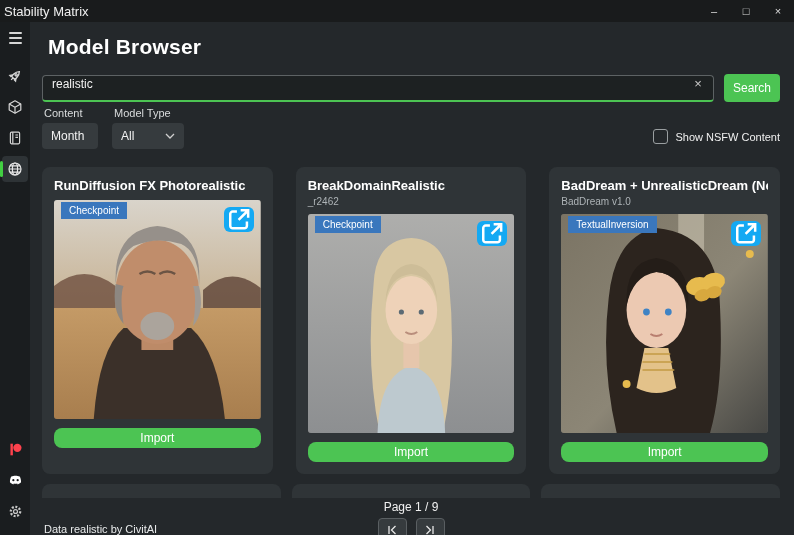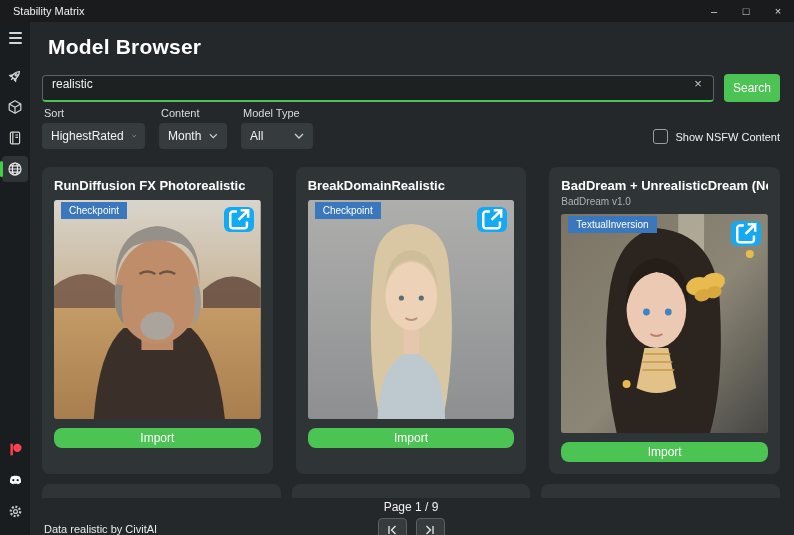--- a/index.html
+++ b/index.html
@@ -5,21 +5,21 @@
   :root{
     --accent:#4cc453; --badge:#3a77bd; --open-button:#14a9f3;
     --patreon:#ff424d; --selected-indicator:#42cf42;
   }
   *{box-sizing:border-box;margin:0;padding:0;font-family:"Liberation Sans","DejaVu Sans",sans-serif;}
   html,body{width:794px;height:535px;overflow:hidden;background:#24282b;}
   .app{width:794px;height:535px;display:flex;flex-direction:column;background:#24282b;}
 
   
   .titlebar{height:22px;background:#191b1c;display:flex;align-items:center;flex:0 0 22px;}
-  .app-title{color:#f0f0f0;font-size:11px;margin-left:13px;}
+  .app-title{color:#f0f0f0;font-size:13px;margin-left:4px;}
   .win-controls{margin-left:auto;display:flex;height:100%;}
   .win-btn{width:32px;height:100%;display:flex;align-items:center;justify-content:center;color:#dcdcdc;font-size:11px;cursor:default;}
 
   
   .app-body{flex:1;display:flex;min-height:0;}
   .sidebar{width:30px;background:#1a1d1f;display:flex;flex-direction:column;align-items:center;padding:5px 0 6px 0;flex:0 0 30px;}
   .hamburger{width:22px;height:22px;display:flex;flex-direction:column;justify-content:center;gap:3px;align-items:center;margin-bottom:14px;}
   .hamburger .bar{width:13px;height:1.7px;background:#d6d6d6;border-radius:1px;}
   .nav-item{width:26px;height:26px;margin-bottom:5px;display:flex;align-items:center;justify-content:center;border-radius:4px;position:relative;}
   .nav-item.selected{background:#2e3336;}
@@ -34,21 +34,21 @@
   .search-row{display:flex;gap:10px;margin-top:15px;align-items:center;}
   .search-box{flex:1;height:27px;background:#1d2122;border:1px solid #5d6264;border-bottom:2px solid var(--accent);border-radius:4px;display:flex;align-items:center;padding:0 6px 8px 9px;}
   .search-input{flex:1;background:transparent;border:none;outline:none;color:#f2f2f2;font-size:12px;}
   .clear-btn{color:#c9c9c9;font-size:13px;width:18px;height:18px;display:flex;align-items:center;justify-content:center;border-radius:3px;}
   .search-btn{width:56px;height:28px;background:var(--accent);border:none;border-radius:4px;color:#fff;font-size:12px;display:flex;align-items:center;justify-content:center;}
 
   .filter-row{display:flex;align-items:flex-end;margin-top:5px;}
   .filter-group{margin-right:14px;}
   .filter-label{color:#d9dcdd;font-size:11px;margin:0 0 4px 2px;}
   .dropdown{height:26px;background:#363b3e;border-radius:4px;display:flex;align-items:center;justify-content:space-between;padding:0 9px;color:#f2f2f2;font-size:12px;gap:8px;}
-  .dd-sort{width:103px;} .dd-period{width:68px;} .dd-type{width:72px;}
+  .dd-sort{width:103px;} .dd-period{width:56px;} .dd-type{width:72px;}
   .nsfw{margin-left:auto;display:flex;align-items:center;gap:7px;margin-bottom:5px;}
   .checkbox{width:15px;height:15px;border:1px solid #9a9fa1;border-radius:3px;background:transparent;}
   .nsfw-label{color:#f0f0f0;font-size:11px;}
 
   
   .cards{display:grid;grid-template-columns:repeat(3,1fr);gap:23px;margin-top:18px;}
   .card{background:#2f3437;border-radius:8px;padding:11px 12px 12px 12px;min-width:0;}
   .card-title{color:#fff;font-size:13px;font-weight:600;white-space:nowrap;overflow:hidden;}
   .card-version{color:#aeb4b7;font-size:10px;margin-top:3px;}
   .card-image{position:relative;height:219px;margin-top:7px;border-radius:3px;overflow:hidden;background:#555;}
@@ -158,29 +158,20 @@
 
       <div class="search-row">
         <div class="search-box">
           <input class="search-input" type="text" value="realistic" style="">
           <div class="clear-btn">×</div>
         </div>
         <button class="search-btn">Search</button>
       </div>
 
       <div class="filter-row">
-        <div class="filter-group">
-          <div class="filter-label">Sort</div>
-          <div class="dropdown dd-sort">
-            <span>HighestRated</span>
-            <svg width="10" height="6" viewBox="0 0 10 6">
-                <path d="M1 1l4 4 4-4" fill="none" stroke="#cfcfcf" stroke-width="1.3"></path>
-              </svg>
-          </div>
-        </div>
         <div class="filter-group">
           <div class="filter-label">Content</div>
           <div class="dropdown dd-period">
             <span>Month</span>
             <svg width="10" height="6" viewBox="0 0 10 6">
                 <path d="M1 1l4 4 4-4" fill="none" stroke="#cfcfcf" stroke-width="1.3"></path>
               </svg>
           </div>
         </div>
         <div class="filter-group">
@@ -233,20 +224,21 @@
                 <path d="M5 2.2H3A1.2 1.2 0 0 0 1.8 3.4V9A1.2 1.2 0 0 0 3 10.2h5.6A1.2 1.2 0 0 0 9.8 9V7" fill="none" stroke="#fff" stroke-width="1.2"></path>
                 <path d="M6.8 1.6h3.6v3.6M10.2 1.8 5.8 6.2" fill="none" stroke="#fff" stroke-width="1.2"></path>
               </svg>
             </button>
           </div>
           <button class="import-btn">Import</button>
         </div>
 
         <div class="card">
           <div class="card-title">BreakDomainRealistic</div>
+          <div class="card-version">_r2462</div>
           <div class="card-image">
             <svg viewBox="0 0 208 219" preserveAspectRatio="none">
               <defs>
                 <linearGradient id="bg2" x1="0" y1="0" x2="0" y2="1">
                   <stop offset="0" stop-color="#aeaeac"></stop>
                     <stop offset="1" stop-color="#8d8f91"></stop>
                 </linearGradient>
               </defs>
               <rect width="208" height="219" fill="url(#bg2)"></rect>
               <path d="M104 24 Q140 26 142 70 Q150 150 136 219 L72 219 Q58 150 66 70 Q68 26 104 24 Z" fill="#d8c7a2"></path>

